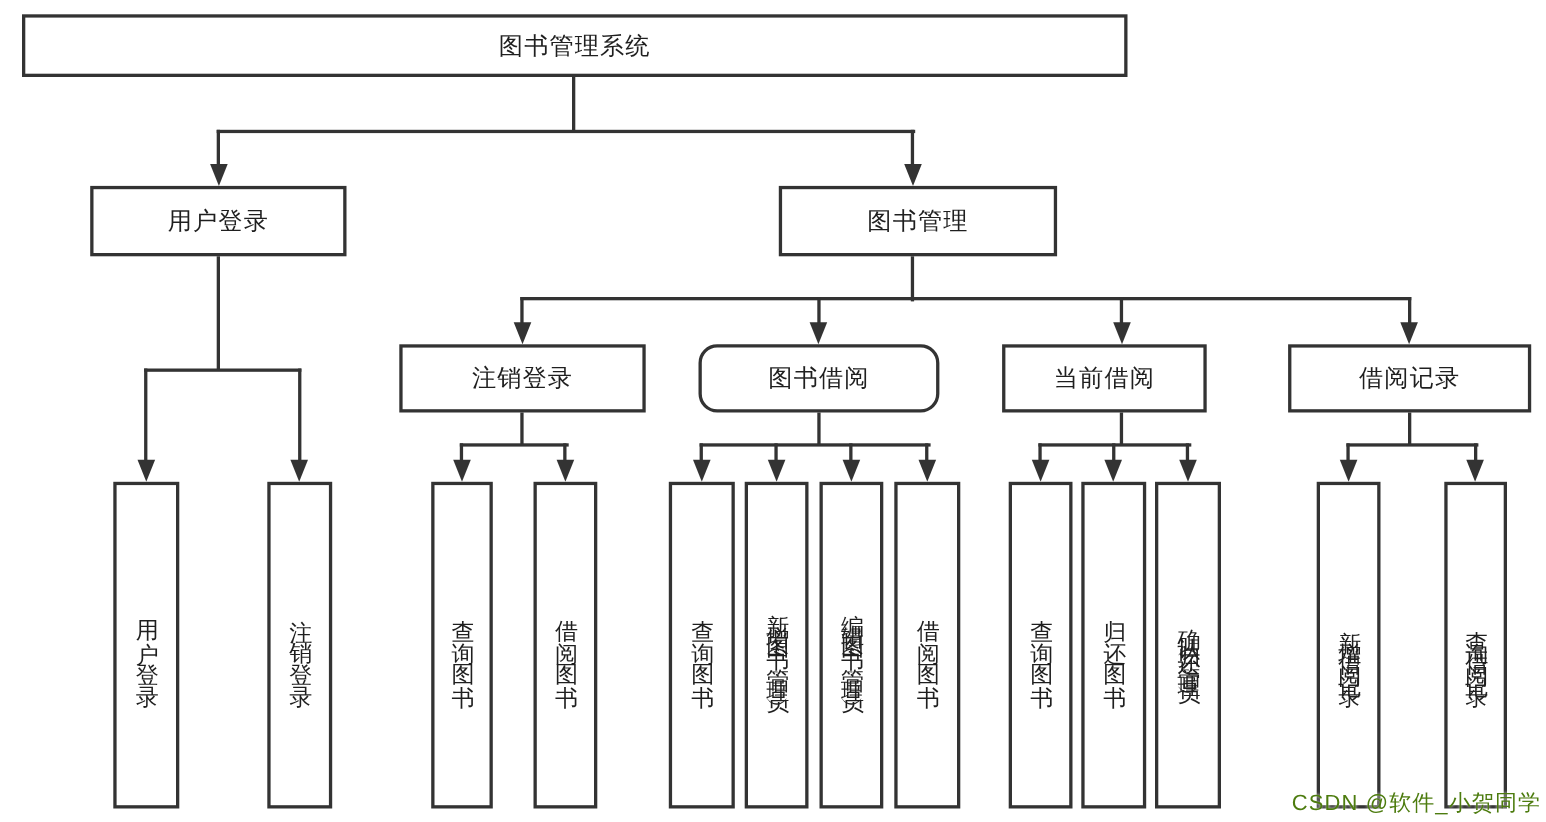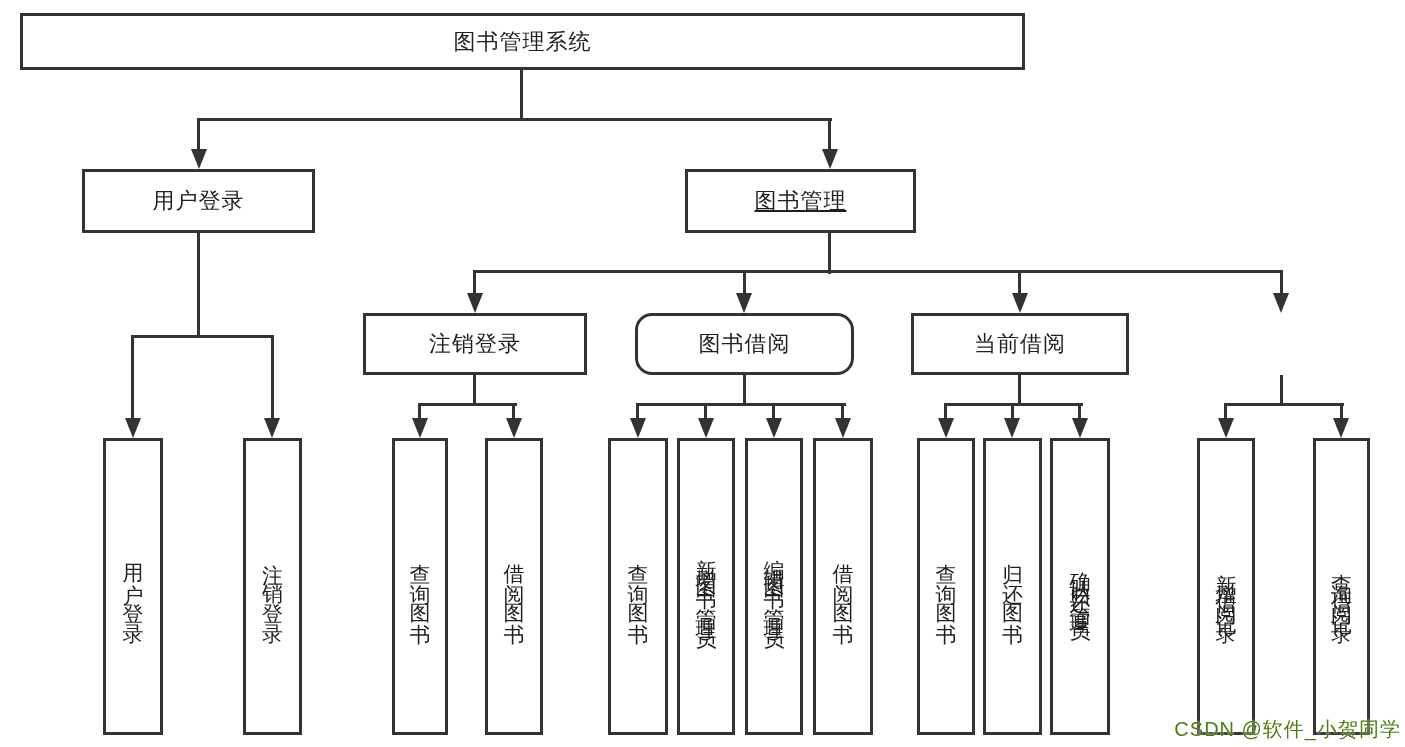--- a/index.html
+++ b/index.html
@@ -68,21 +68,21 @@
   <div class="vline" style="left:520px;top:70px;height:50px;"></div>
   <div class="hline" style="left:197px;top:118px;width:635px;"></div>
   <div class="vline" style="left:197px;top:118px;height:34px;"></div>
   <div class="vline" style="left:828px;top:118px;height:34px;"></div>
   <div class="arrow" style="left:191px;top:149px;"></div>
   <div class="arrow" style="left:822px;top:149px;"></div>
 
   <div class="node" style="left:82px;top:169px;width:233px;height:64px;">
     <span>用户登录</span>
   </div>
-  <div class="node" style="left:685px;top:169px;width:231px;height:64px;text-decoration:underline;">
+  <div class="node" style="left:708px;top:169px;width:253px;height:64px;">
     <span>图书管理</span>
   </div>
 
   <div class="vline" style="left:197px;top:233px;height:104px;"></div>
   <div class="hline" style="left:131px;top:335px;width:143px;"></div>
   <div class="vline" style="left:131px;top:335px;height:85px;"></div>
   <div class="vline" style="left:271px;top:335px;height:85px;"></div>
   <div class="arrow" style="left:125px;top:418px;"></div>
   <div class="arrow" style="left:264px;top:418px;"></div>
 
@@ -96,22 +96,25 @@
   <div class="arrow" style="left:736px;top:293px;"></div>
   <div class="arrow" style="left:1012px;top:293px;"></div>
   <div class="arrow" style="left:1273px;top:293px;"></div>
 
   <div class="node" style="left:363px;top:313px;width:224px;height:62px;">
     <span>注销登录</span>
   </div>
   <div class="node" style="left:635px;top:313px;width:219px;height:62px;border-radius:17px;">
     <span>图书借阅</span>
   </div>
-  <div class="node" style="left:911px;top:313px;width:218px;height:62px;">
+  <div class="node" style="left:911px;top:313px;width:186px;height:62px;">
     <span>当前借阅</span>
+  </div>
+  <div class="node" style="left:1171px;top:313px;width:221px;height:62px;">
+    <span>借阅记录</span>
   </div>
 
   <div class="vline" style="left:473px;top:375px;height:30px;"></div>
   <div class="hline" style="left:418px;top:403px;width:99px;"></div>
   <div class="vline" style="left:418px;top:403px;height:18px;"></div>
   <div class="vline" style="left:512px;top:403px;height:18px;"></div>
   <div class="arrow" style="left:412px;top:418px;"></div>
   <div class="arrow" style="left:506px;top:418px;"></div>
 
   <div class="vline" style="left:743px;top:375px;height:30px;"></div>

